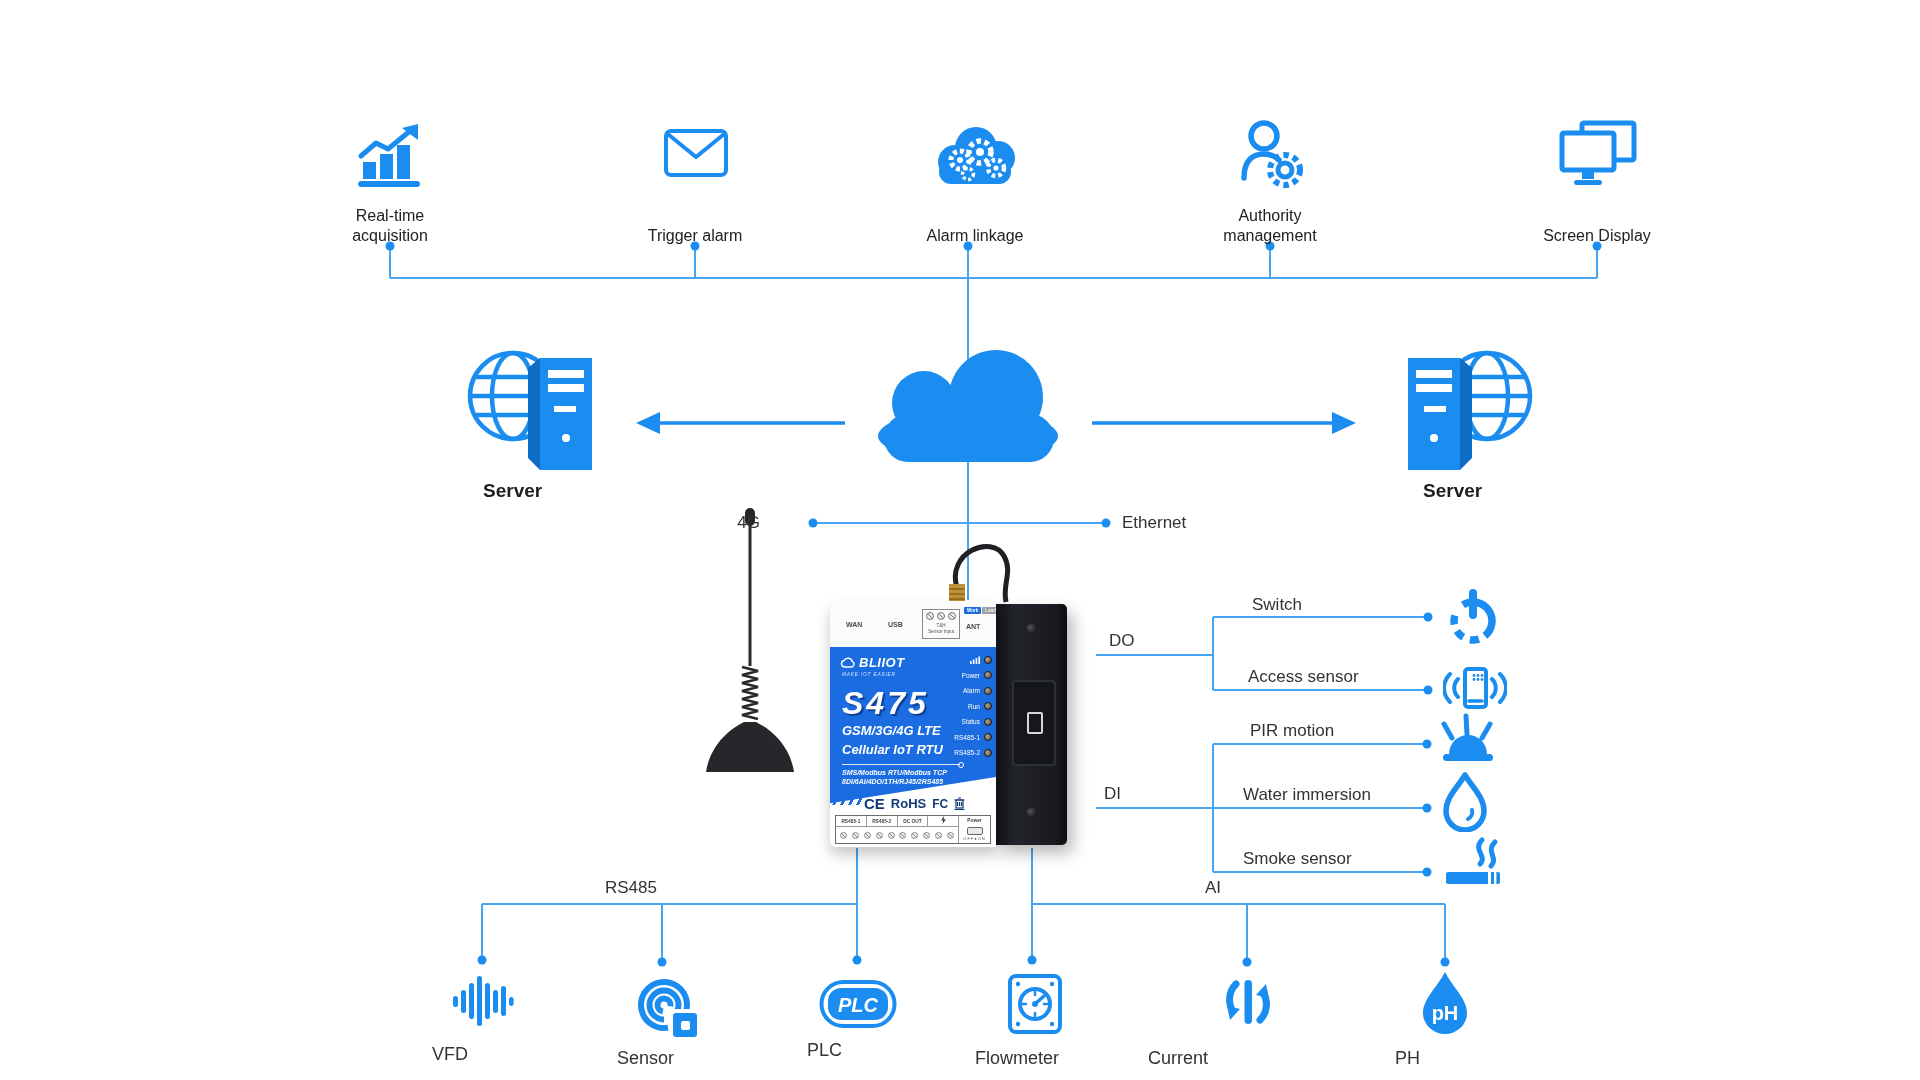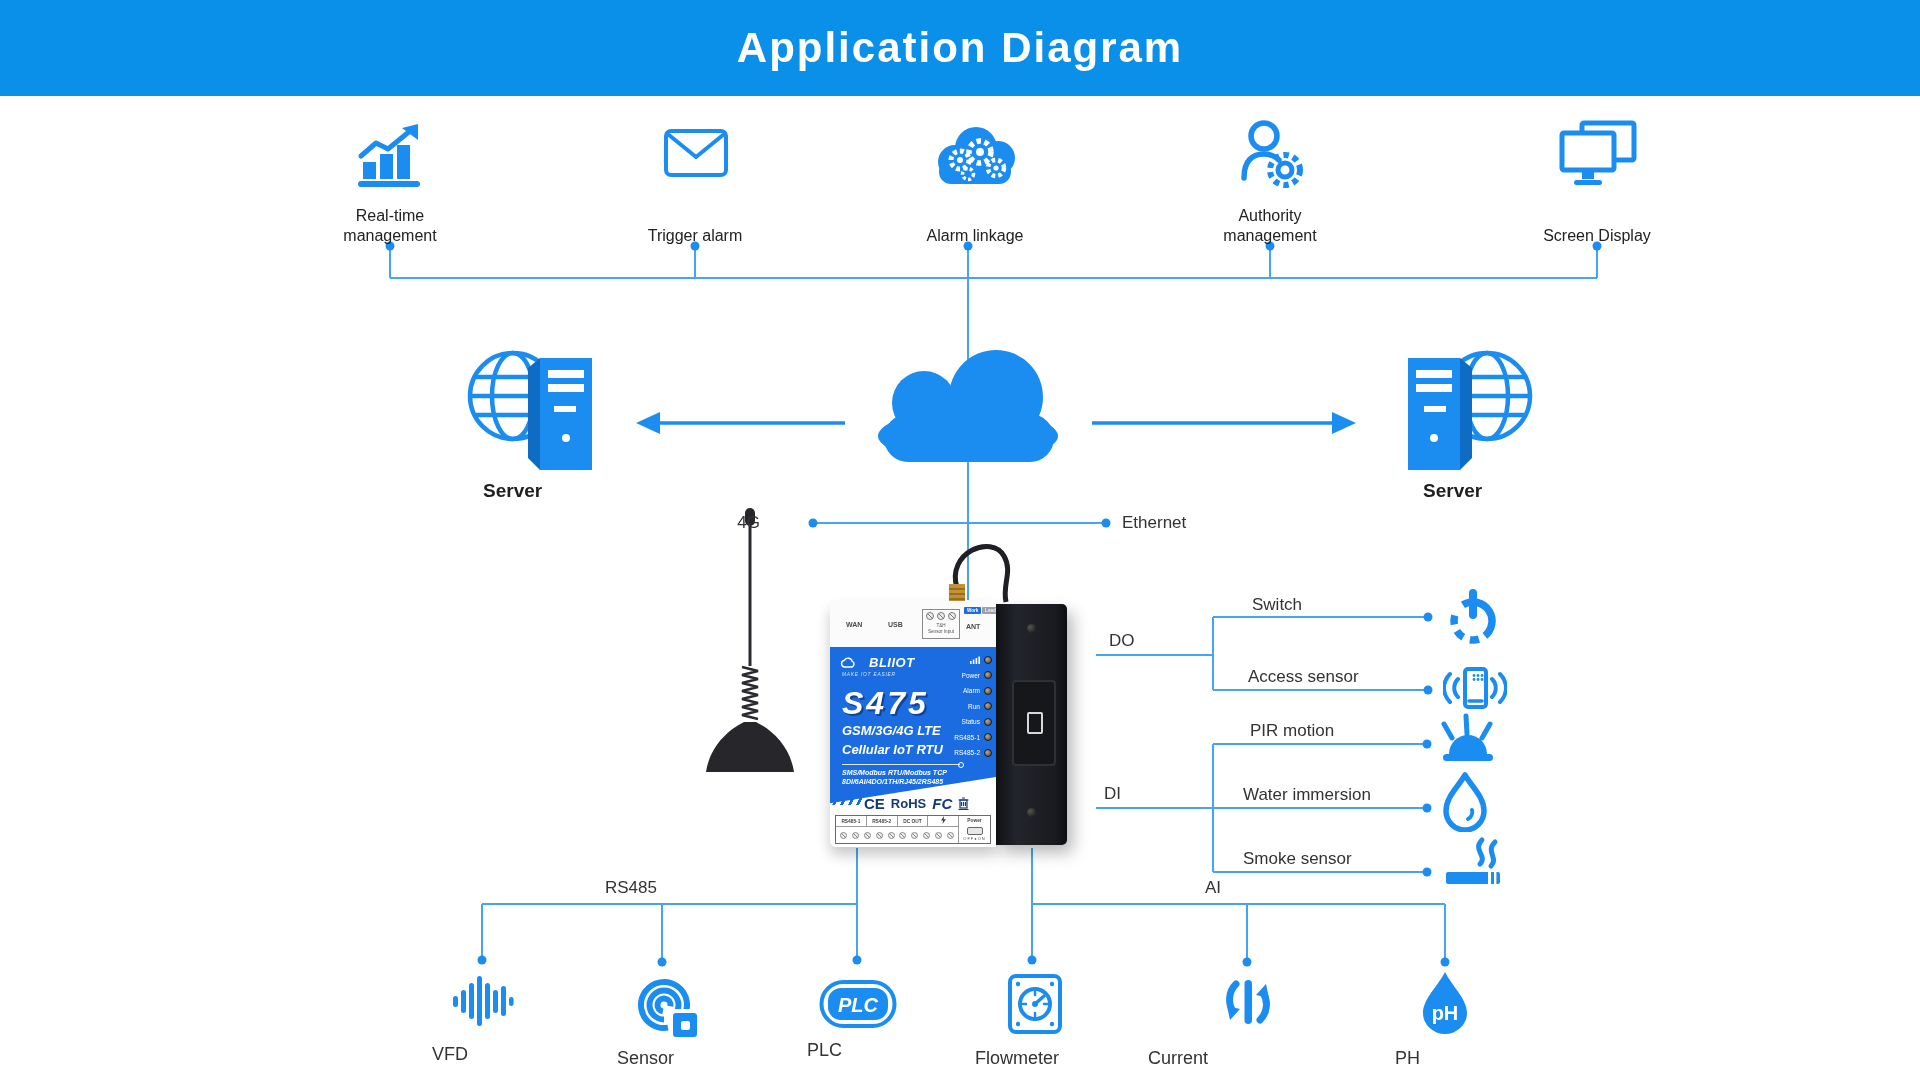--- a/index.html
+++ b/index.html
@@ -42,38 +42,38 @@
   .dev-top .tx{position:absolute;font-size:7px;font-weight:bold;color:#4a4a4a}
   .dt-block{position:absolute;left:92px;top:8px;width:38px;height:30px;border:1px solid #8a8a8a;
     font-size:4.6px;color:#555;text-align:center;line-height:5.6px;padding-top:13px}
   .dt-block .scr{position:absolute;top:2px;left:3px;display:flex;gap:3px}
   .dt-block .scr i{width:8px;height:8px;border:1px solid #777;border-radius:50%;
     background:linear-gradient(45deg,#eee 44%,#777 44%,#777 56%,#eee 56%)}
   .dt-badge{position:absolute;top:6px;font-size:4.6px;color:#fff;padding:1px 3px;border-radius:1px;font-weight:bold}
   .dt-badge.work{left:134px;background:var(--device-blue)}
   .dt-badge.load{left:152px;background:#9aa0a8;color:#f2f2f2}
   .dev-blue{position:relative;height:166px;background:var(--device-blue);color:#fff}
-  .dev-logo{position:absolute;left:10px;top:8px;display:flex;align-items:center;gap:13px;
+  .dev-logo{position:absolute;left:10px;top:8px;display:flex;align-items:center;gap:3px;
     font-size:13px;font-weight:bold;font-style:italic;letter-spacing:.5px}
   .dev-tagline{position:absolute;left:12px;top:25px;font-size:4.8px;letter-spacing:.8px;color:#cfe3ff;font-style:italic}
   .dev-model{position:absolute;left:12px;top:38px;font-size:32px;font-weight:bold;font-style:italic;
     letter-spacing:3px;text-shadow:2px 2px 0 rgba(8,36,96,.55)}
   .dev-t1{position:absolute;left:12px;top:76px;font-size:13px;font-weight:bold;font-style:italic}
   .dev-t2{position:absolute;left:12px;top:95px;font-size:13px;font-weight:bold;font-style:italic}
   .dev-divider{position:absolute;left:12px;top:117px;width:118px;height:1px;background:rgba(255,255,255,.85)}
   .dev-divider::after{content:"";position:absolute;right:-4px;top:-2px;width:4px;height:4px;border:1px solid #fff;border-radius:50%}
   .dev-s1{position:absolute;left:12px;top:122px;font-size:7px;font-weight:bold;font-style:italic}
   .dev-s2{position:absolute;left:12px;top:131px;font-size:7px;font-weight:bold;font-style:italic}
   .dev-sweep{position:absolute;left:-16px;bottom:-20px;width:215px;height:44px;background:#fff;transform:rotate(-9deg)}
   .dev-hatch{position:absolute;left:6px;bottom:8px;width:30px;height:15px;transform:skewX(-28deg);
     background:repeating-linear-gradient(90deg,var(--device-blue) 0 3px,transparent 3px 8px)}
   .dev-certs{position:absolute;left:34px;bottom:1px;display:flex;align-items:center;gap:6px;color:var(--cert-navy)}
   .dev-certs .ce{font-size:15px;font-weight:bold}
   .dev-certs .rohs{font-size:13px;font-weight:bold}
-  .dev-certs .fcc{font-size:15px;font-weight:bold;font-style:italic}
+  .dev-certs .fcc{font-size:12px;font-weight:bold;}
   .dev-leds{position:absolute;right:4px;top:5px;width:56px}
   .led-row{display:flex;align-items:center;justify-content:flex-end;gap:4px;height:15.5px}
   .led-row span{font-size:6.5px;color:#fff}
   .led{width:8px;height:8px;border-radius:50%;border:1px solid #1c1c1c;
     background:radial-gradient(circle at 35% 35%,#bba98f,#4c4038)}
   .dev-bottom{position:relative;height:34px;background:#fff}
   .term-box{position:absolute;left:5px;top:2px;width:156px;height:29px;border:1.5px solid #6a6a6a;display:flex}
   .term-main{flex:1;display:flex;flex-direction:column}
   .term-labels{display:flex;height:11px;border-bottom:1px solid #9a9a9a}
   .term-labels b{flex:1;font-size:4.8px;font-weight:bold;color:#444;text-align:center;line-height:11px;border-right:1px solid #9a9a9a}
@@ -83,23 +83,20 @@
   .term-power{width:32px;border-left:1px solid #9a9a9a;display:flex;flex-direction:column;align-items:center}
   .term-power .pt{font-size:4.8px;font-weight:bold;color:#444;line-height:10px}
   .term-power .rocker{width:16px;height:8px;border:1px solid #666;border-radius:2px;background:#e8e8e8;margin-top:1px}
   .term-power .oo{font-size:4px;color:#555;margin-top:1px;letter-spacing:1px}
 </style>
 </head>
 <body>
 
 <div class="canvas">
 
-  <header class="titlebar">
-    <h1>Application Diagram</h1>
-  </header>
 
   <svg class="wires" width="1920" height="1080" viewBox="0 0 1920 1080">
 
     <path class="w" d="M390 246V278 M695 246V278 M1270 246V278 M1597 246V278"></path>
     <path class="w" d="M390 278H1597"></path>
     <path class="w" d="M968 246V600"></path>
     <circle class="dotp" cx="390" cy="246" r="4.5"></circle>
       <circle class="dotp" cx="695" cy="246" r="4.5"></circle>
     <circle class="dotp" cx="968" cy="246" r="4.5"></circle>
       <circle class="dotp" cx="1270" cy="246" r="4.5"></circle>
@@ -157,21 +154,21 @@
   <div>
     <svg class="abs" style="left:352px;top:118px" width="74" height="74" viewBox="0 0 74 74">
       <rect class="ic-f" x="6" y="63" width="62" height="6" rx="3"></rect>
       <rect class="ic-f" x="11" y="44" width="13" height="17"></rect>
       <rect class="ic-f" x="28" y="36" width="13" height="25"></rect>
       <rect class="ic-f" x="45" y="27" width="13" height="34"></rect>
       <path class="ic-s" stroke-width="5" d="M9 38 L24 25 L36 31 L58 13"></path>
       <polygon class="ic-f" points="66,6 66,22 50,10"></polygon>
     </svg>
     <div class="feat-label" style="left:330px;top:200px;width:120px">
-      <span>Real-time management</span>
+      <span>Real-time acquisition</span>
       </div>
   </div>
 
   <div>
     <svg class="abs" style="left:663px;top:128px" width="66" height="50" viewBox="0 0 66 50">
       <rect class="ic-s" stroke-width="4" x="3" y="3" width="60" height="44" rx="5"></rect>
       <path class="ic-s" stroke-width="4" d="M6 7 L33 29 L60 7"></path>
     </svg>
     <div class="feat-label" style="left:625px;top:200px;width:140px">
       <span>Trigger alarm</span>

